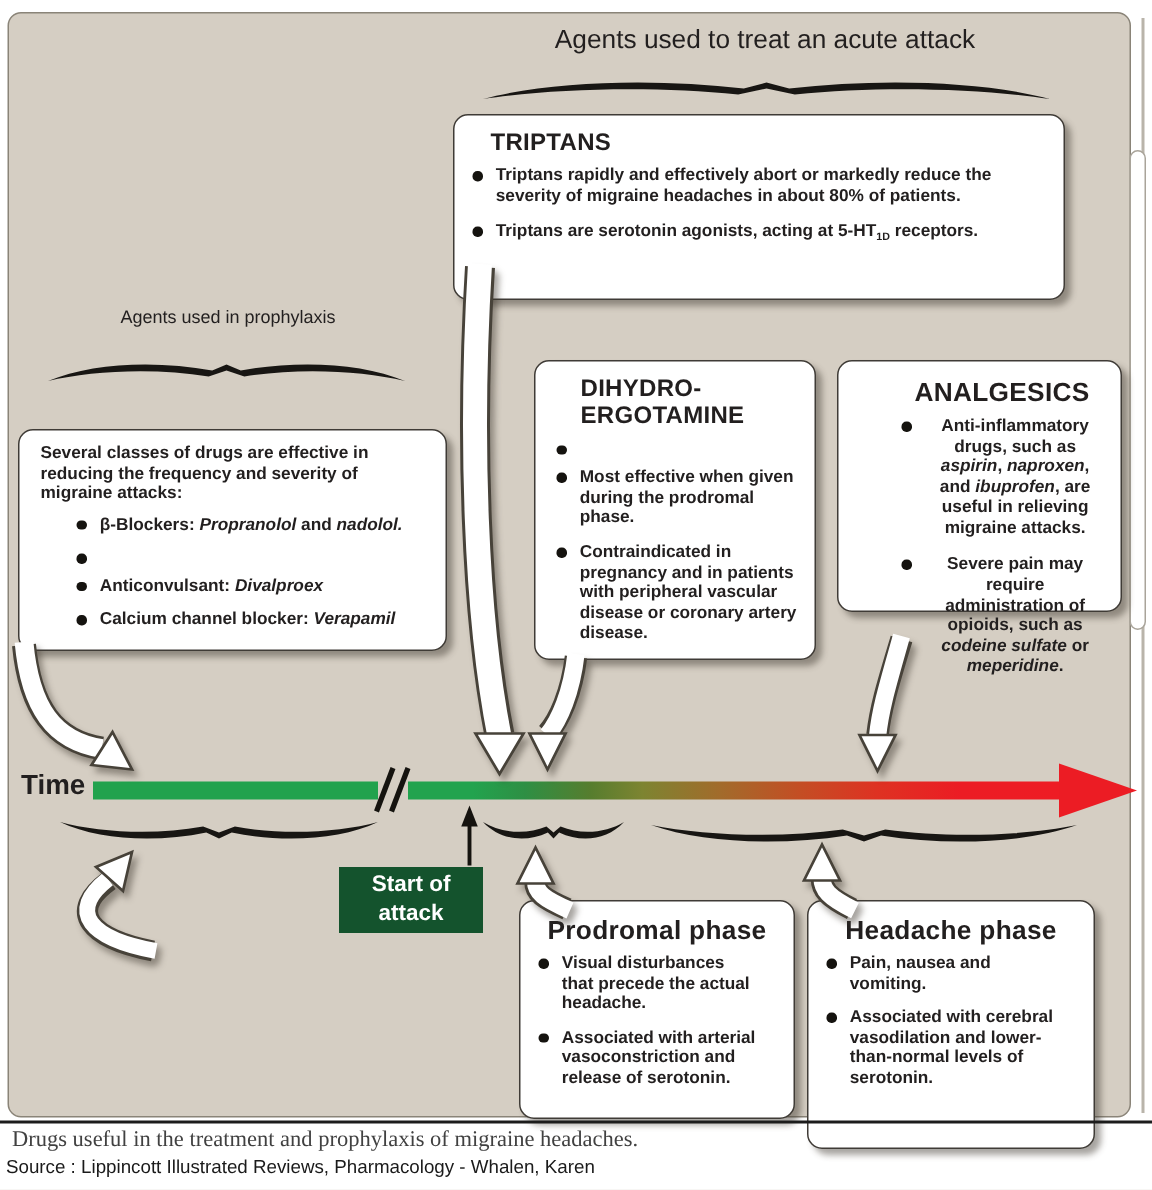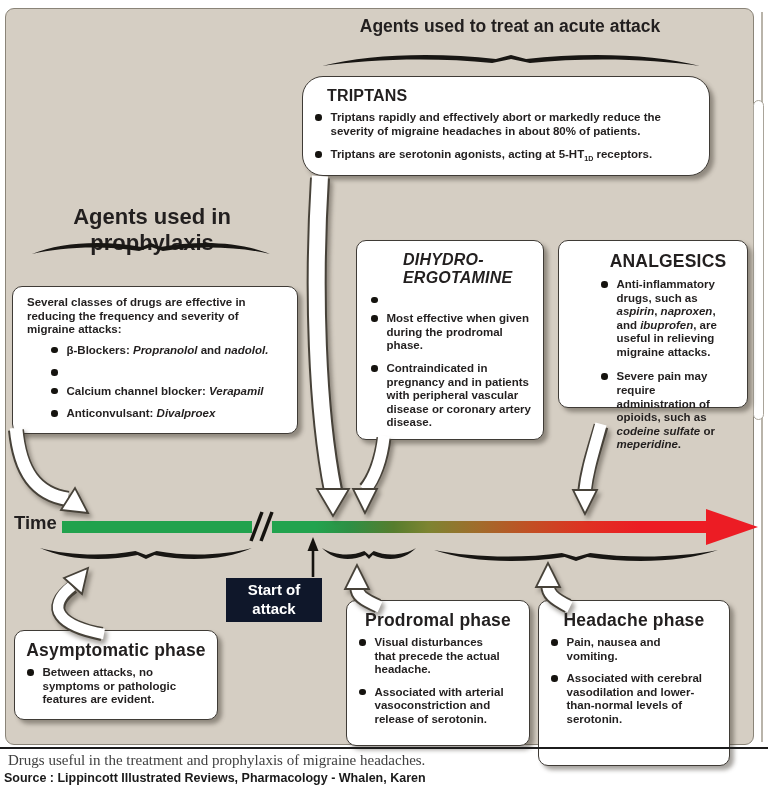--- a/index.html
+++ b/index.html
@@ -8,61 +8,61 @@
   }
   *{margin:0;padding:0;box-sizing:border-box;}
   html,body{background:#ffffff;}
   body{font-family:"Liberation Sans","DejaVu Sans",sans-serif;color:var(--ink);}
   .page{position:relative;width:768px;height:793px;overflow:hidden;background:#fff;}
   .panel{position:absolute;left:5px;top:8px;width:749px;height:737px;background:var(--panel_bg);
          border:1.6px solid #8a8478;border-radius:9px;z-index:0;}
   .edge-line{position:absolute;left:761px;top:12px;width:1.5px;height:730px;background:#b9b4aa;z-index:1;}
   .scroll-thumb{position:absolute;left:753px;top:100px;width:11px;height:320px;background:#fff;
                 border:1.5px solid #a9a49a;border-radius:6px;z-index:1;}
-  .hdr{position:absolute;text-align:center;font-weight:700;z-index:2;}
+  .hdr{position:absolute;text-align:center;font-weight:400;z-index:2;}
   .hdr.acute{left:320px;top:16px;width:380px;font-size:17.5px;}
-  .hdr.proph{left:28px;top:204px;width:248px;font-size:22px;}
+  .hdr.proph{left:28px;top:204px;width:248px;font-size:12px;}
   .wbox{position:absolute;background:var(--white);border:1.8px solid var(--box_border);
         border-radius:10px;box-shadow:4px 4px 4px rgba(60,54,44,.45);z-index:2;padding:8px 10px;}
   .wbox .title{font-weight:700;font-size:16px;letter-spacing:.2px;}
   .btxt,.intro{font-weight:700;font-size:11.5px;line-height:1.18;}
   .bullet{display:flex;align-items:flex-start;}
   .dot{flex:none;width:6.5px;height:6.5px;border-radius:50%;background:#15130f;margin:3px 9px 0 2px;}
   i{font-style:italic;}
   sub{font-size:.62em;}
   
-  #triptans{left:302px;top:76px;width:408px;height:100px;border-radius:21px;}
+  #triptans{left:302px;top:76px;width:408px;height:124px;}
   #triptans .title{margin:2px 0 6px 14px;}
   #triptans .bullet{margin-bottom:10px;}
   #proph-box{left:12px;top:286px;width:286px;height:148px;padding:9px 10px 22px 14px;}
   #proph-box .intro{max-width:245px;margin-bottom:7px;}
   #proph-box .bullet{margin:0 0 9px 22px;}
   #dihydro{left:356px;top:240px;width:188px;height:200px;padding-left:12px;}
-  #dihydro .title{font-style:italic;margin:2px 0 7px 34px;line-height:1.12;}
+  #dihydro .title{margin:2px 0 7px 18px;line-height:1.12;}
   #dihydro .bullet{margin-bottom:9px;}
   #analgesics{left:558px;top:240px;width:190px;height:168px;padding-left:40px;}
   #analgesics .title{text-align:center;font-size:17.5px;margin:2px 0 6px 0;}
-  #analgesics .bullet{margin-bottom:11px;}
+  #analgesics .bullet{margin-bottom:11px;text-align:center;}
   .phasebox .title{text-align:center;font-size:17.5px;margin:1px 0 5px 0;}
   .phasebox .bullet{margin-bottom:9px;}
   #asym{left:14px;top:630px;width:204px;height:90px;}
   #prodromal{left:346px;top:600px;width:184px;height:146px;}
   #headache{left:538px;top:600px;width:192px;height:166px;}
   .timelabel{position:absolute;left:14px;top:512px;font-size:18.5px;font-weight:700;z-index:2;}
-  .startbox{position:absolute;left:226px;top:578px;width:96px;height:44px;background:#0f172a;color:#fff;
+  .startbox{position:absolute;left:226px;top:578px;width:96px;height:44px;background:#14532d;color:#fff;
             text-align:center;font-weight:700;font-size:15px;line-height:1.25;padding-top:3px;z-index:2;}
   .overlay{position:absolute;left:0;top:0;z-index:3;pointer-events:none;}
   .arrow{filter:drop-shadow(3px 4px 2px rgba(60,54,44,.45));}
   .tail-o{fill:none;stroke:#474239;stroke-linecap:butt;}
   .tail-w{fill:none;stroke:#fff;stroke-linecap:butt;}
   .head{fill:#fff;stroke:#474239;stroke-width:1.8;stroke-linejoin:miter;}
   .brace{fill:#181613;}
   .rule{position:absolute;left:0;top:747px;width:768px;height:2px;background:#1c1c1c;z-index:2;}
   .caption{position:absolute;left:8px;top:752px;font-size:15px;color:#414141;z-index:2;font-family:Liberation Serif, serif;}
-  .source{position:absolute;left:4px;top:771px;font-size:12.5px;font-weight:700;color:#1a1a1a;z-index:2;}
+  .source{position:absolute;left:4px;top:771px;font-size:12.5px;font-weight:400;color:#1a1a1a;z-index:2;}
 </style>
 </head>
 <body>
 
 <div class="page">
   <div class="panel"></div>
   <div class="edge-line"></div>
   <div class="scroll-thumb"></div>
 
   <div class="hdr acute">Agents used to treat an acute attack</div>
@@ -84,25 +84,25 @@
     <div class="intro">Several classes of drugs are effective in reducing the frequency and severity of migraine attacks:</div>
     <div class="bullet">
       <span class="dot"></span>
       <span class="btxt"><span>β-Blockers: </span><i>Propranolol</i><span> and </span><i>nadolol.</i></span>
     </div>
     <div class="bullet">
       <span class="dot"></span>
     </div>
     <div class="bullet">
       <span class="dot"></span>
+      <span class="btxt"><span>Anticonvulsant: </span><i>Divalproex</i></span>
+    </div>
+    <div class="bullet">
+      <span class="dot"></span>
       <span class="btxt"><span>Calcium channel blocker: </span><i>Verapamil</i></span>
-    </div>
-    <div class="bullet">
-      <span class="dot"></span>
-      <span class="btxt"><span>Anticonvulsant: </span><i>Divalproex</i></span>
     </div>
   </div>
 
   <div class="wbox" id="dihydro">
     <div class="title"><span>DIHYDRO-</span><br><span>ERGOTAMINE</span></div>
     <div class="bullet">
       <span class="dot"></span>
     </div>
     <div class="bullet">
       <span class="dot"></span>
@@ -122,27 +122,20 @@
     </div>
     <div class="bullet">
       <span class="dot"></span>
       <span class="btxt" style="max-width:152px"><span>Severe pain may require administration of opioids, such as </span><i>codeine sulfate</i><span> or </span><i>meperidine</i><span>.</span></span>
     </div>
   </div>
 
   <div class="timelabel">Time</div>
   <div class="startbox"><span>Start of</span><br><span>attack</span></div>
 
-  <div class="wbox phasebox" id="asym">
-    <div class="title">Asymptomatic phase</div>
-    <div class="bullet">
-      <span class="dot"></span>
-      <span class="btxt" style="max-width:145px">Between attacks, no symptoms or pathologic features are evident.</span>
-    </div>
-  </div>
 
   <div class="wbox phasebox" id="prodromal">
     <div class="title">Prodromal phase</div>
     <div class="bullet">
       <span class="dot"></span>
       <span class="btxt" style="max-width:128px">Visual disturbances that precede the actual headache.</span>
     </div>
     <div class="bullet">
       <span class="dot"></span>
       <span class="btxt" style="max-width:142px">Associated with arterial vasoconstriction and release of serotonin.</span>

